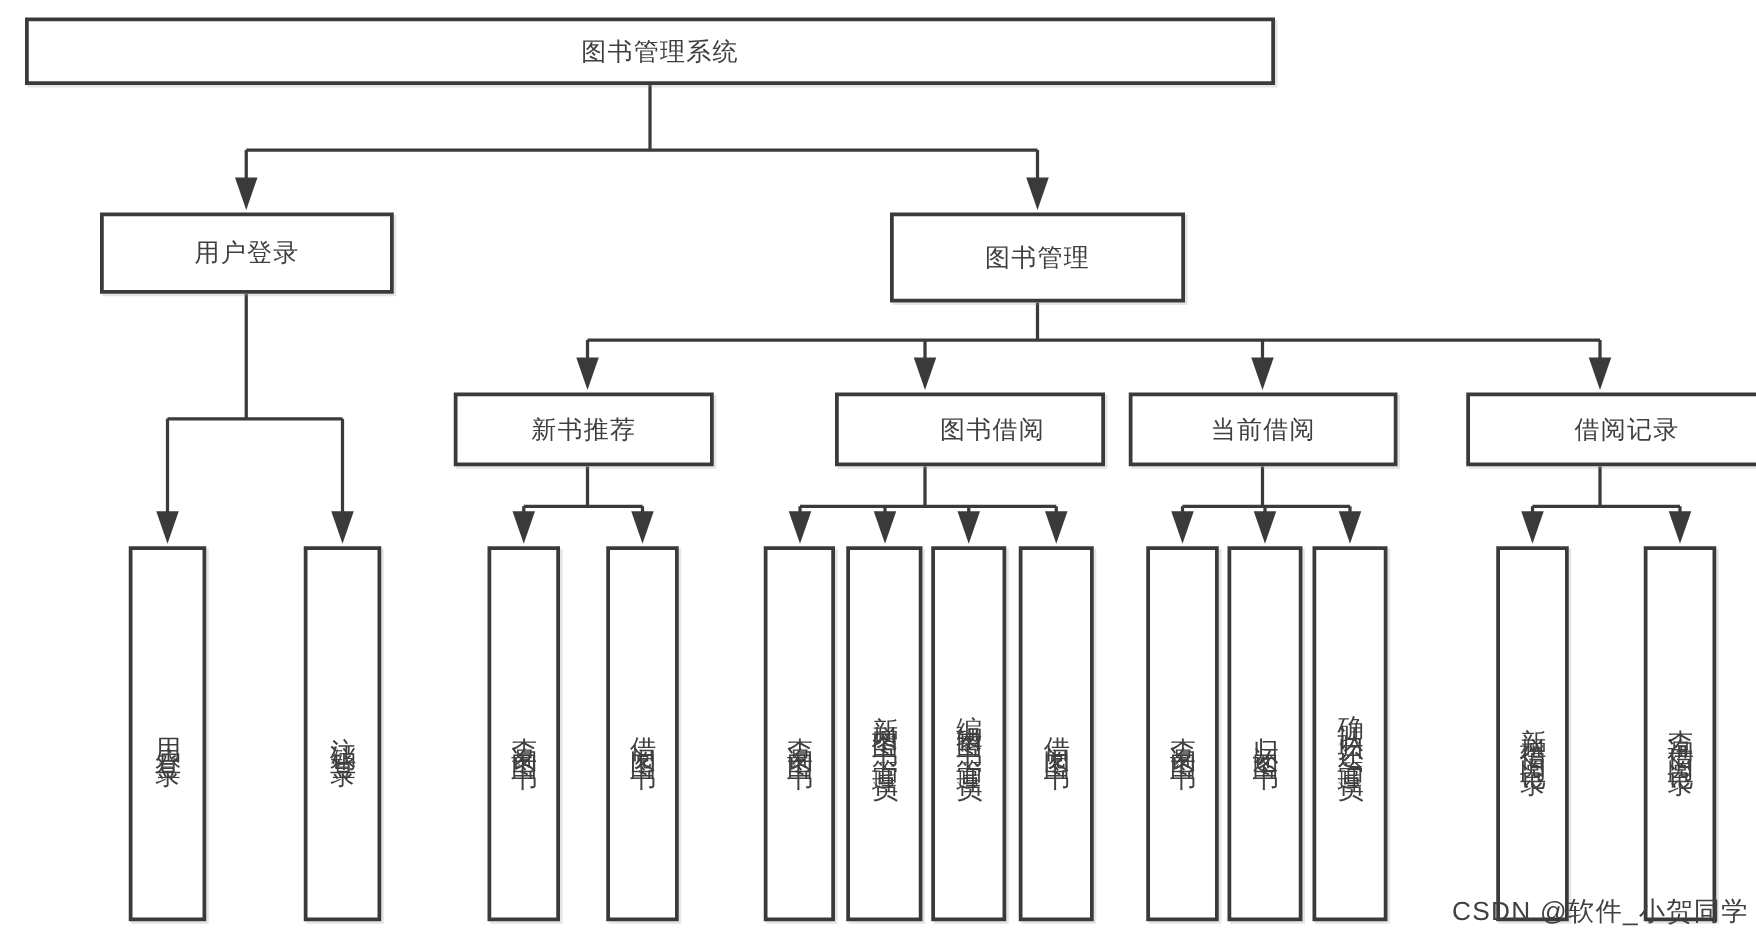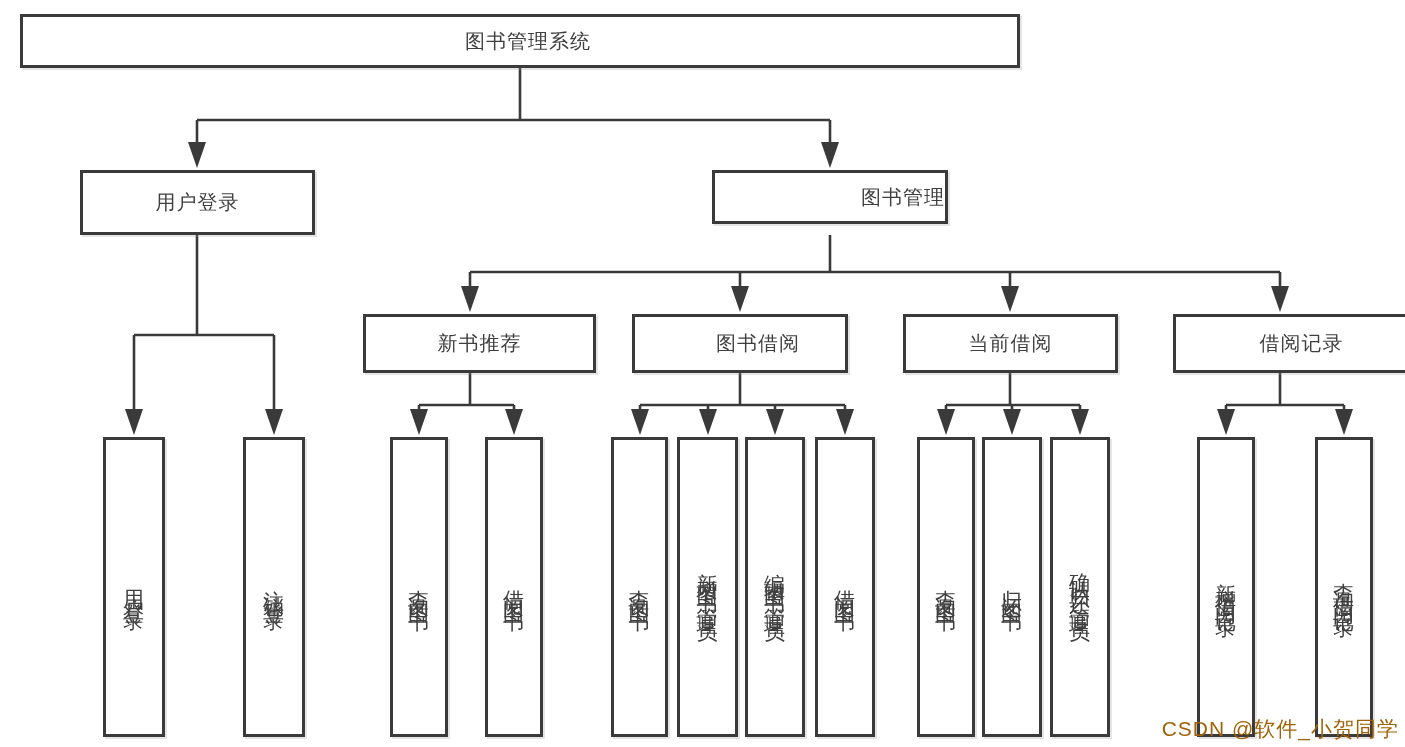--- a/index.html
+++ b/index.html
@@ -33,32 +33,32 @@
     writing-mode: vertical-rl;
     text-orientation: mixed;
     letter-spacing: 7px;
     line-height: 1;
   }
   .watermark {
     position: absolute;
     right: 6px;
     bottom: 4px;
     font-size: 21px;
-    color: #a16207;
+    color: #404040;
     letter-spacing: 1px;
     background: transparent;
     white-space: nowrap;
   }
 
   
   #n-root   { left: 20px;   top: 14px;  width: 1000px; height: 54px; padding-left: 16px; }
   #n-login  { left: 80px;   top: 170px; width: 235px;  height: 65px; }
-  #n-mgmt   { left: 712px;  top: 170px; width: 236px;  height: 54px; justify-content: flex-end; }
-  #n-newrec { left: 363px;  top: 314px; width: 233px;  height: 59px; }
-  #n-borrow { left: 632px;  top: 314px; width: 216px;  height: 59px; padding-left: 36px; }
+  #n-mgmt   { left: 712px;  top: 170px; width: 236px;  height: 72px; }
+  #n-newrec { left: 363px;  top: 314px; width: 208px;  height: 59px; }
+  #n-borrow { left: 668px;  top: 314px; width: 216px;  height: 59px; padding-left: 36px; }
   #n-curr   { left: 903px;  top: 314px; width: 215px;  height: 59px; text-align: right; }
   #n-record { left: 1173px; top: 314px; width: 257px;  height: 59px; }
 
   .leaf { top: 437px; height: 300px; }
   #l-userlogin  { left: 103px;  width: 62px; }
   #l-logout     { left: 243px;  width: 62px; }
   #l-nbr-query  { left: 390px;  width: 58px; }
   #l-nbr-borrow { left: 485px;  width: 58px; }
   #l-bb-query   { left: 611px;  width: 57px; }
   #l-bb-add     { left: 677px;  width: 61px; }

